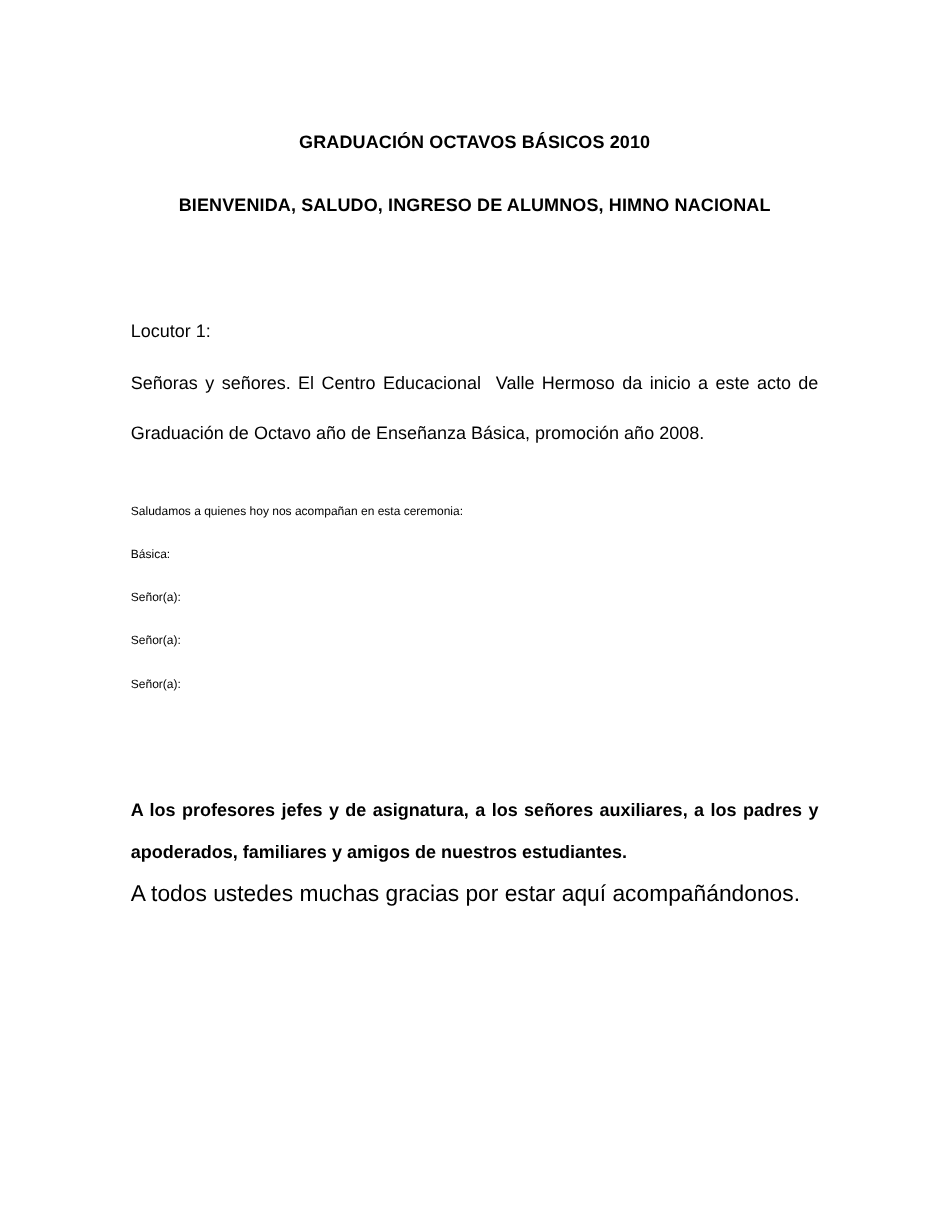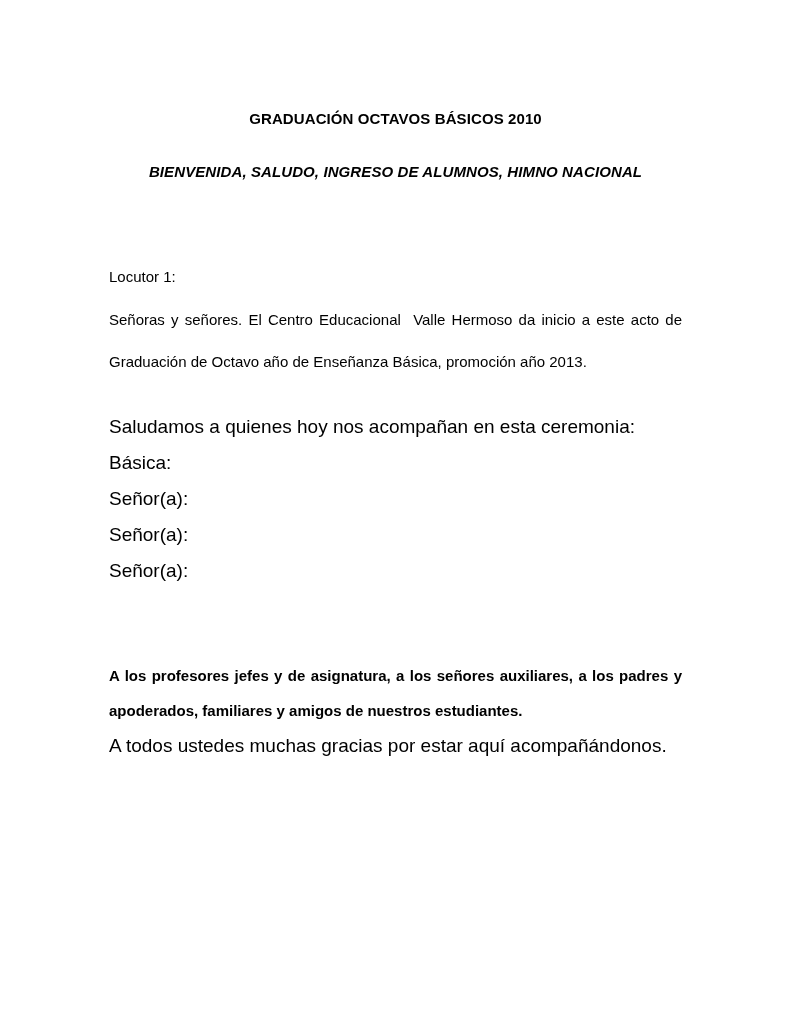--- a/index.html
+++ b/index.html
@@ -32,21 +32,21 @@
   }
 
   .heading {
     font-size: 15px;
     font-weight: bold;
     text-align: center;
     letter-spacing: 0.1px;
     white-space: pre;
   }
   .heading-1 { position: absolute; left: 0; top: 110px; width: 573px; }
-  .heading-2 { position: absolute; left: 0; top: 163px; width: 573px; font-style: italic; }
+  .heading-2 { position: absolute; left: 0; top: 163px; width: 573px; }
 
   .speaker-label {
     position: absolute;
     left: 0;
     top: 268px;
     font-size: 15px;
     font-weight: normal;
     white-space: pre;
   }
 
@@ -62,21 +62,21 @@
   }
   .para-intro { top: 299px; }
 
   .greeting-block {
     position: absolute;
     left: 0;
     top: 409px;
     width: 573px;
   }
   .greeting-line {
-    font-size: 19px;
+    font-size: 10px;
     font-weight: normal;
     line-height: 36px;
     text-align: left;
     white-space: pre;
   }
 
   .closing-block {
     position: absolute;
     left: 0;
     top: 658px;
@@ -107,21 +107,21 @@
 
 <div class="page">
   <div class="content">
 
     <div class="heading heading-1">GRADUACIÓN OCTAVOS BÁSICOS 2010</div>
 
     <div class="heading heading-2">BIENVENIDA, SALUDO, INGRESO DE ALUMNOS, HIMNO NACIONAL</div>
 
     <div class="speaker-label">Locutor 1:</div>
 
-    <div class="para-justified para-intro">Señoras y señores. El Centro Educacional  Valle Hermoso da inicio a este acto de Graduación de Octavo año de Enseñanza Básica, promoción año 2013.</div>
+    <div class="para-justified para-intro">Señoras y señores. El Centro Educacional  Valle Hermoso da inicio a este acto de Graduación de Octavo año de Enseñanza Básica, promoción año 2008.</div>
 
     <div class="greeting-block">
       <div class="greeting-line">Saludamos a quienes hoy nos acompañan en esta ceremonia:</div>
       <div class="greeting-line">Básica:</div>
       <div class="greeting-line">Señor(a):</div>
       <div class="greeting-line">Señor(a):</div>
       <div class="greeting-line">Señor(a):</div>
     </div>
 
     <div class="closing-block">

